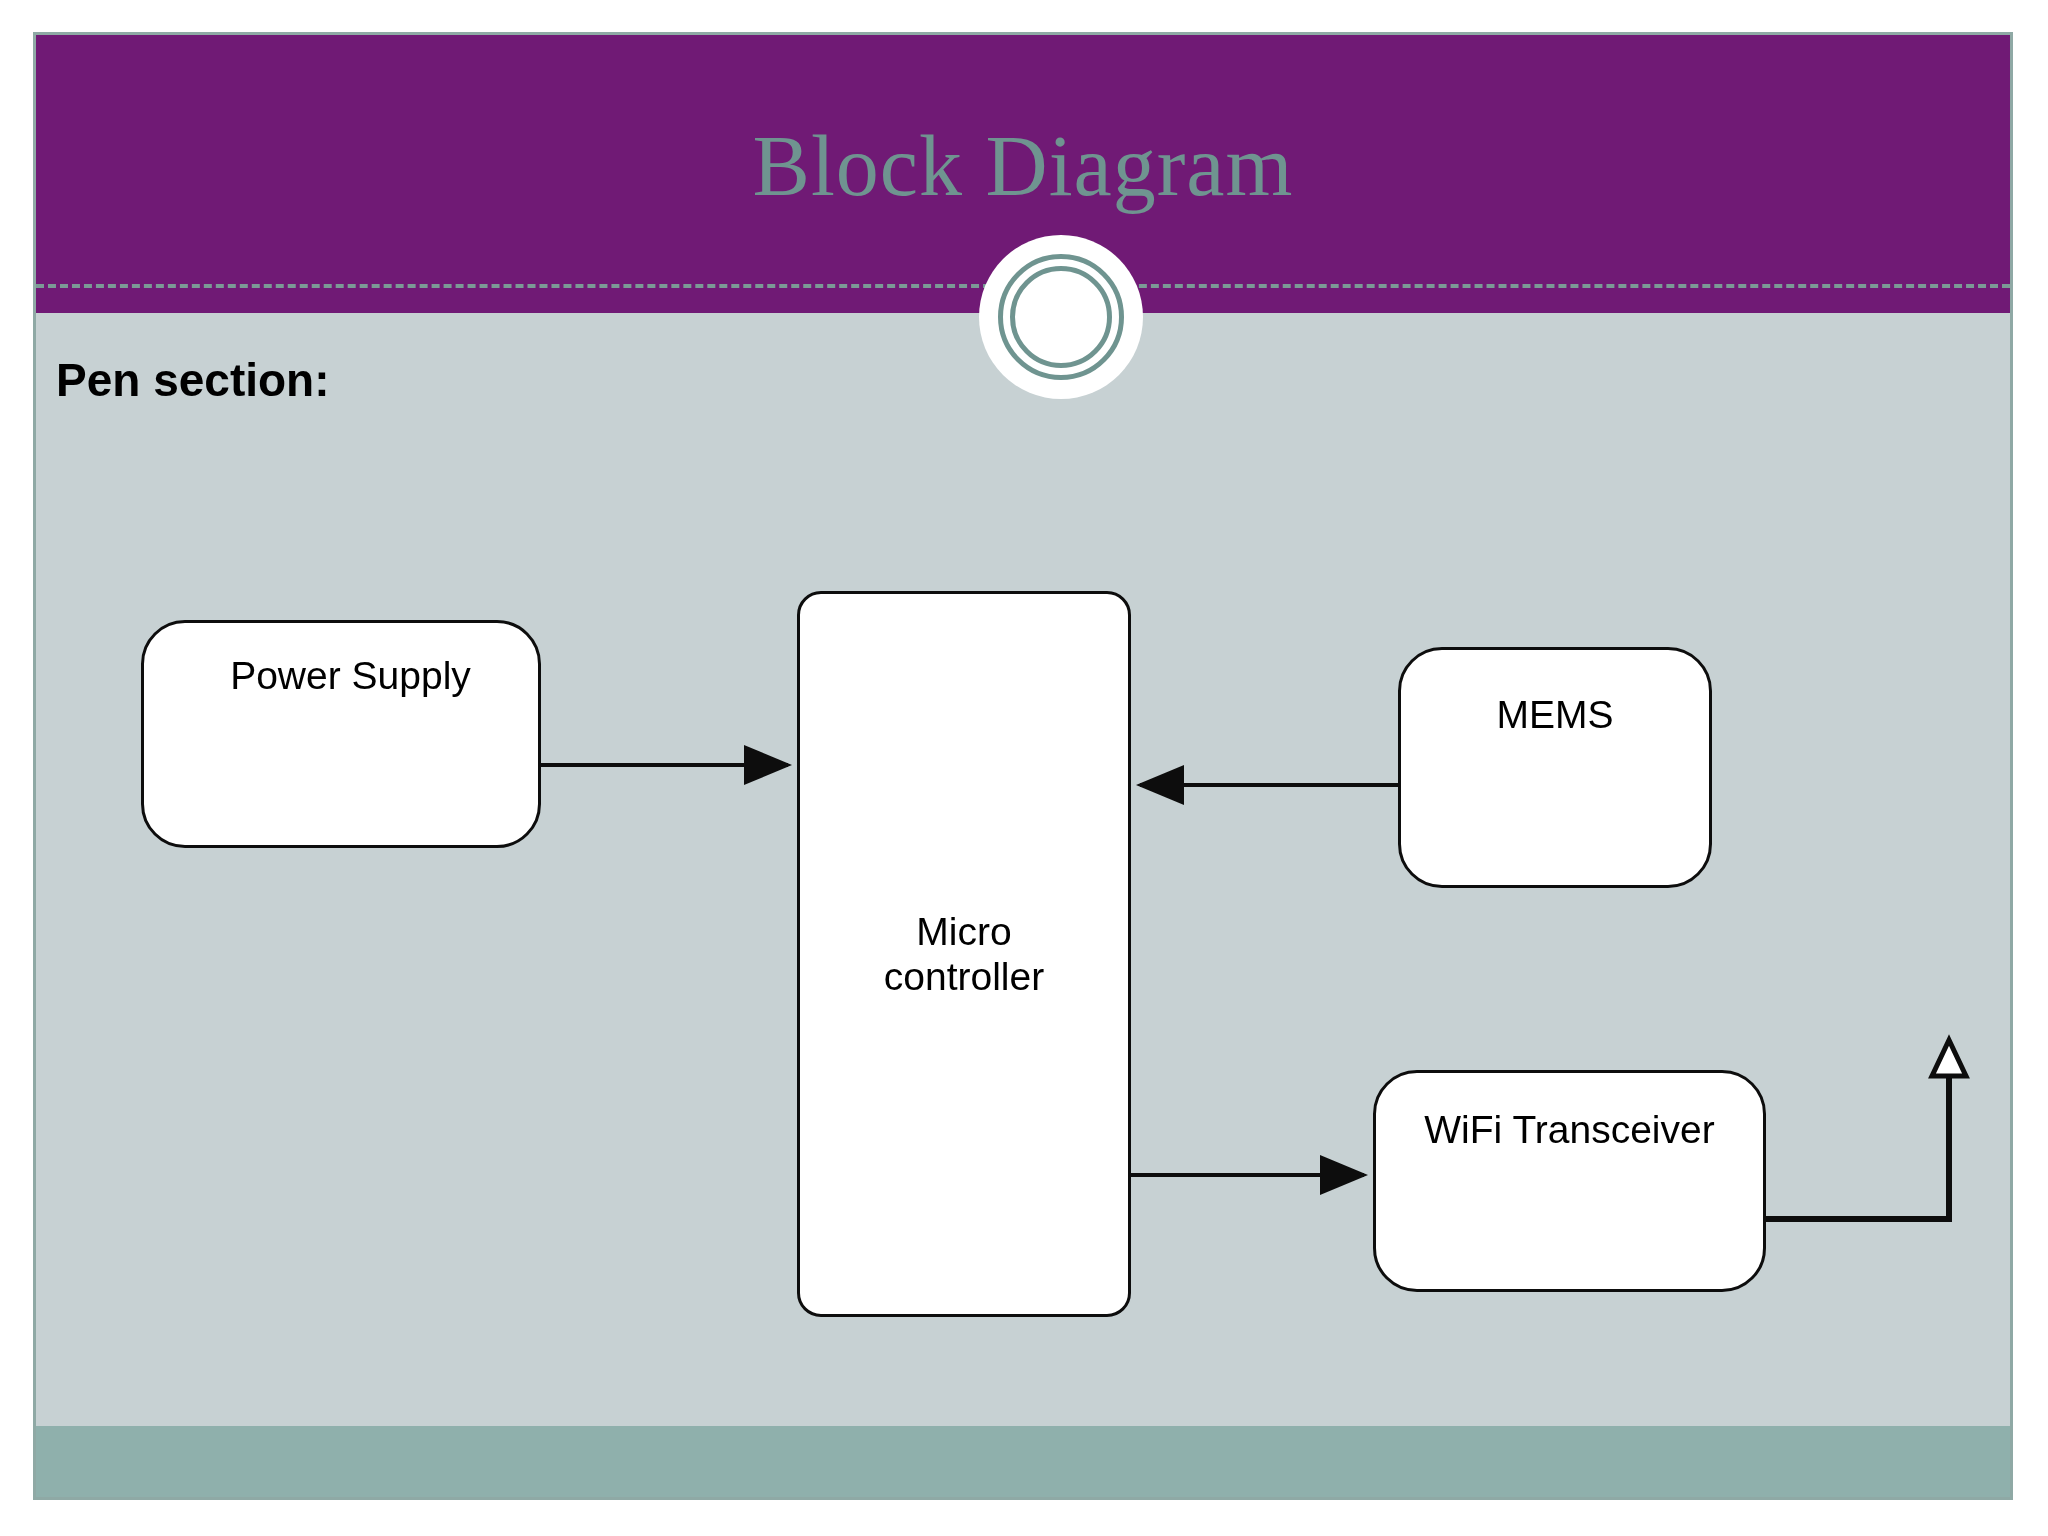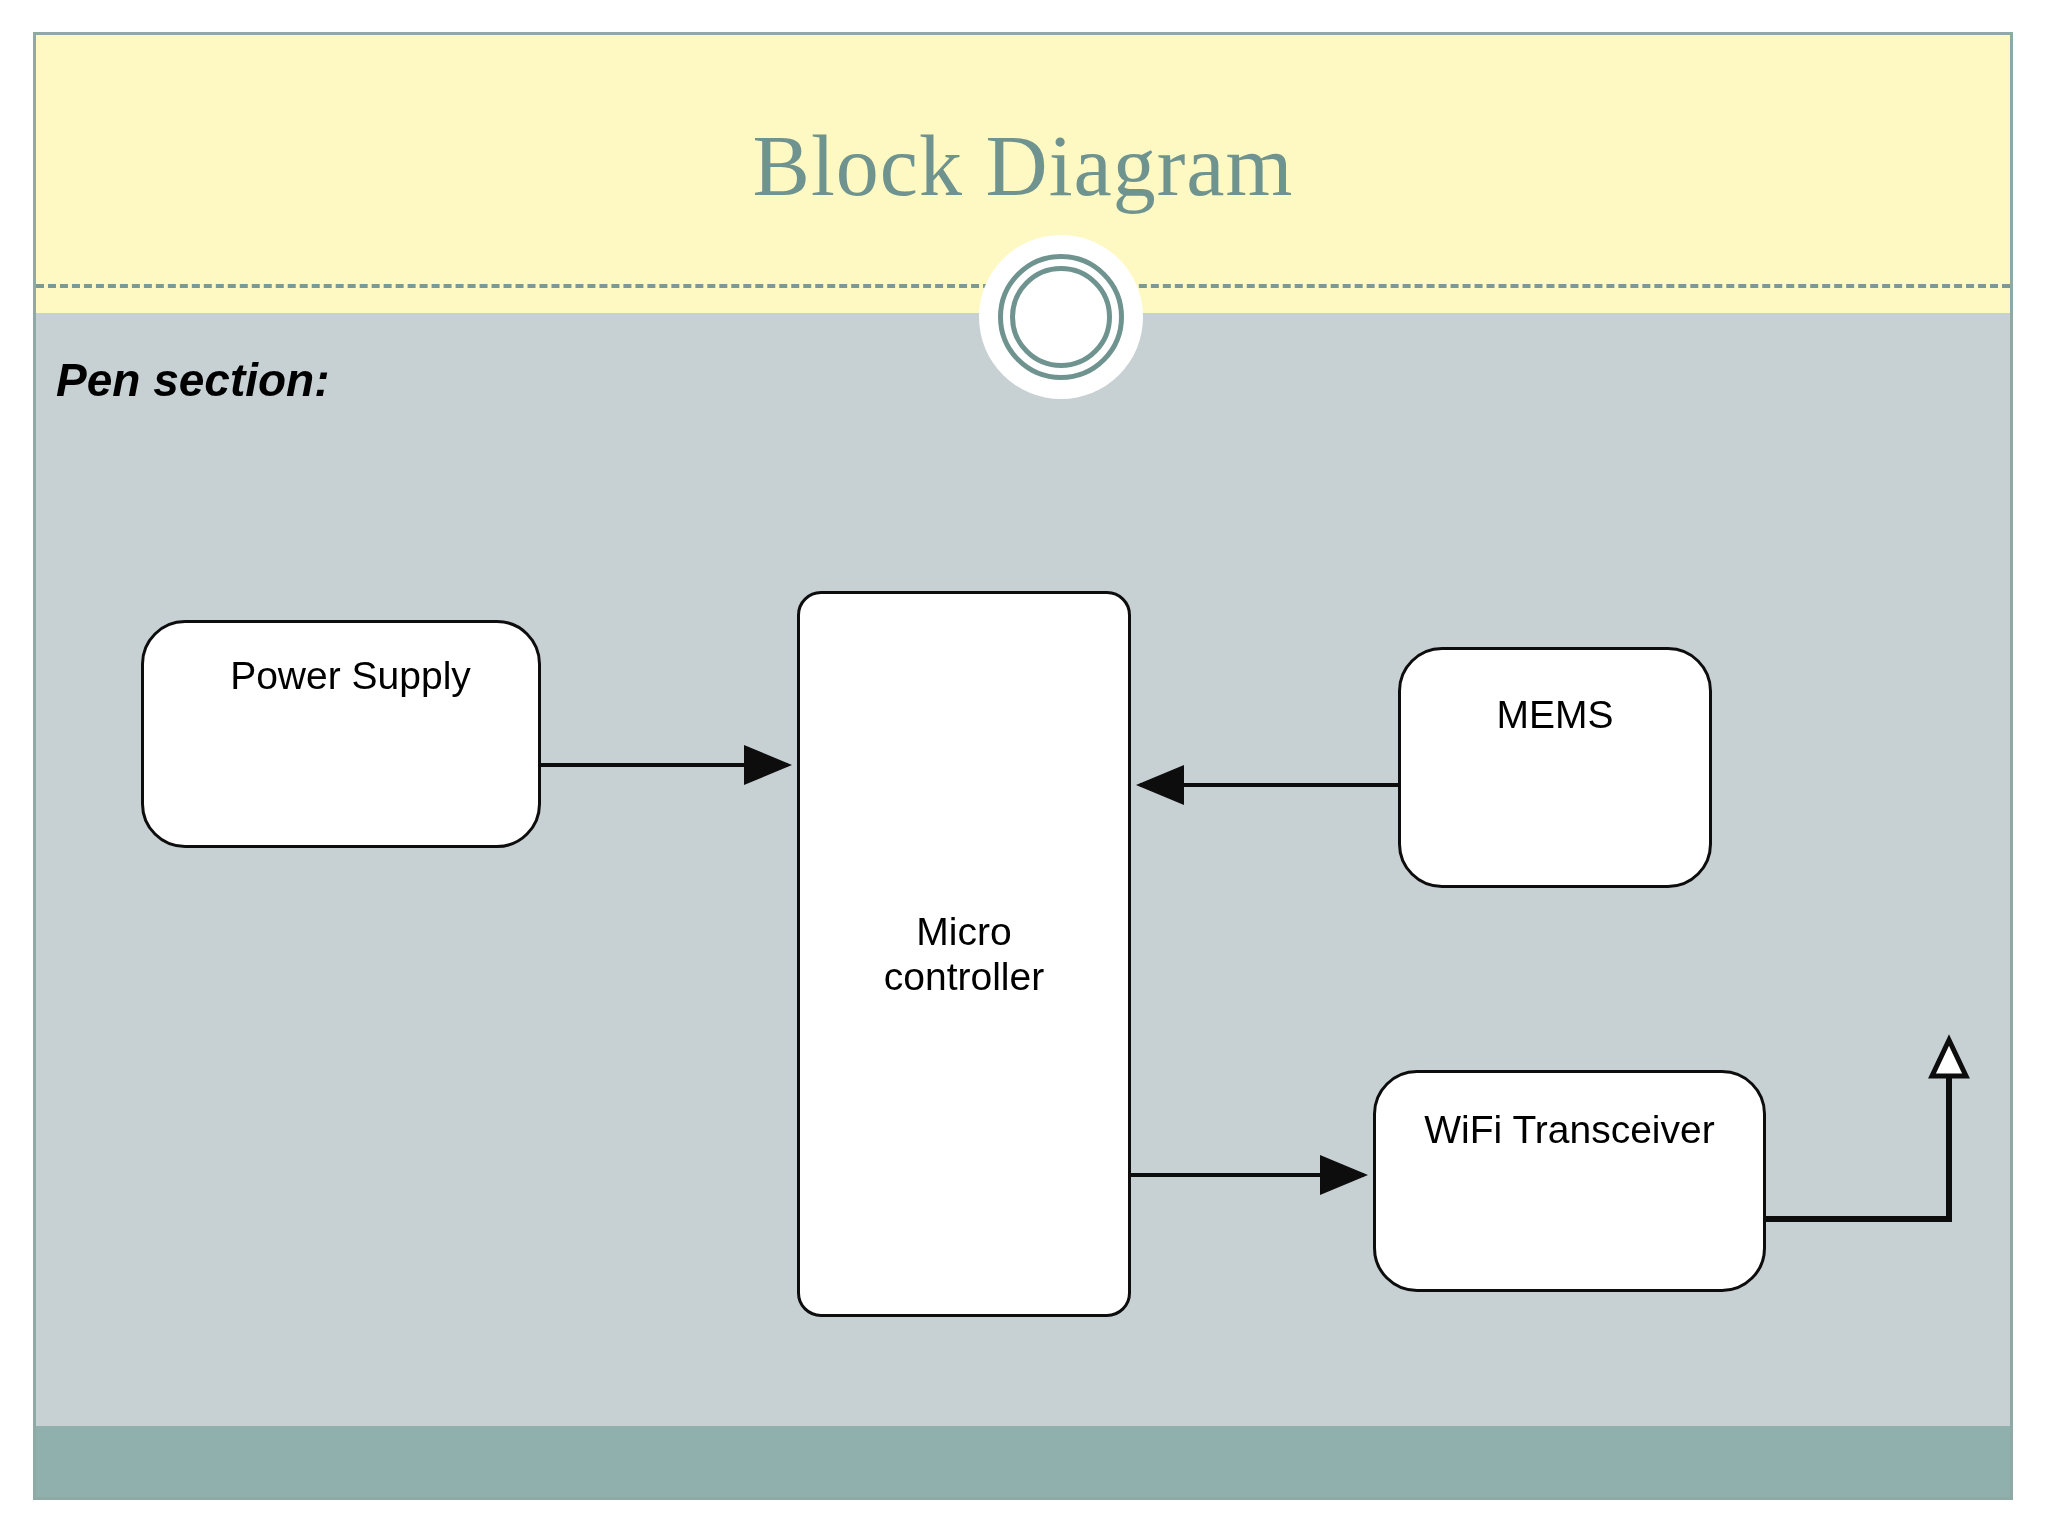--- a/index.html
+++ b/index.html
@@ -26,21 +26,21 @@
     overflow: hidden;
   }
 
   
   #header {
     position: absolute;
     left: 0;
     top: 0;
     width: 100%;
     height: 280px;
-    background: #fef9c3;
+    background: #701a75;
   }
 
   #slide-title {
     position: absolute;
     left: 0;
     top: 88px;
     width: 100%;
     text-align: center;
     font-family: "Liberation Serif", serif;
     font-size: 86px;
@@ -117,21 +117,20 @@
 
   
   #section-heading {
     position: absolute;
     left: 20px;
     top: 318px;
     font-size: 46px;
     font-weight: bold;
     color: #000000;
     white-space: nowrap;
-    font-style: italic;
   }
 
   
   #diagram {
     position: absolute;
     left: 0;
     top: 278px;
     width: 1980px;
     height: 1119px;
   }

